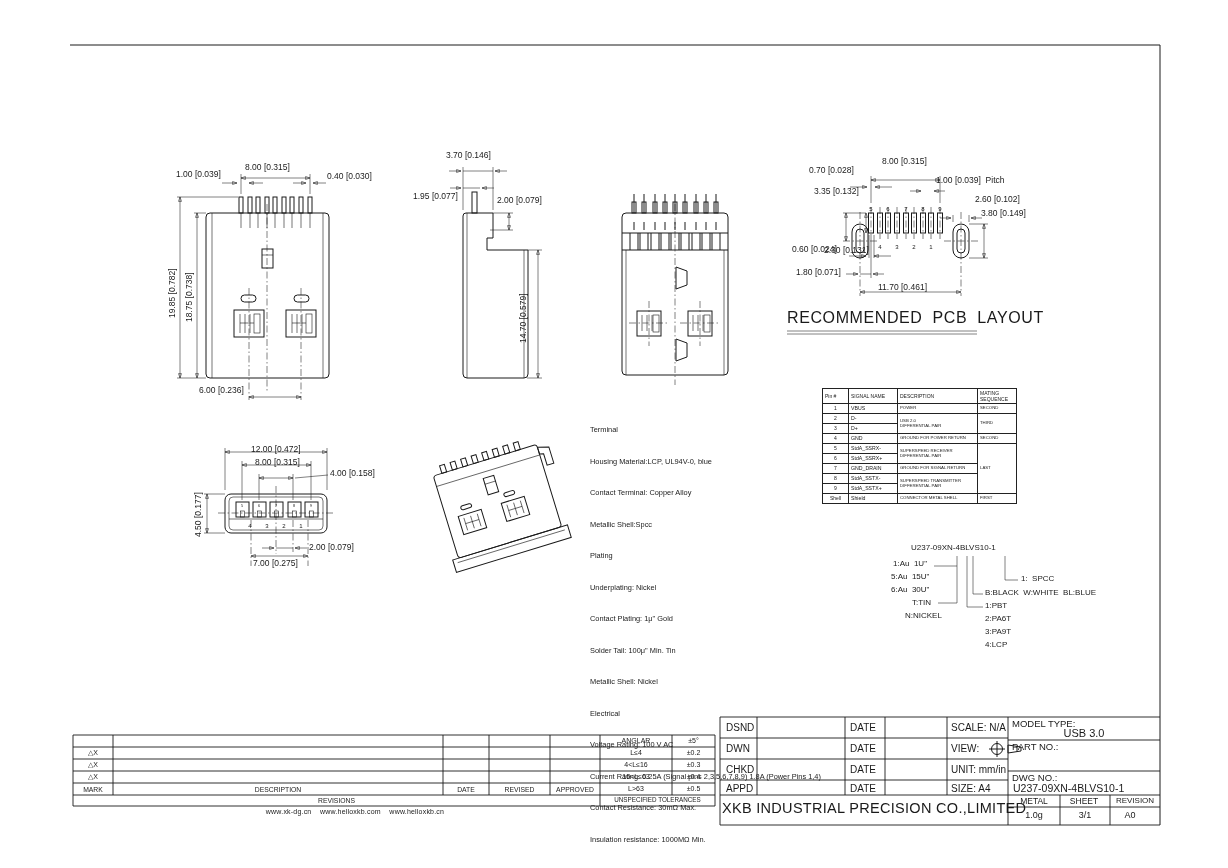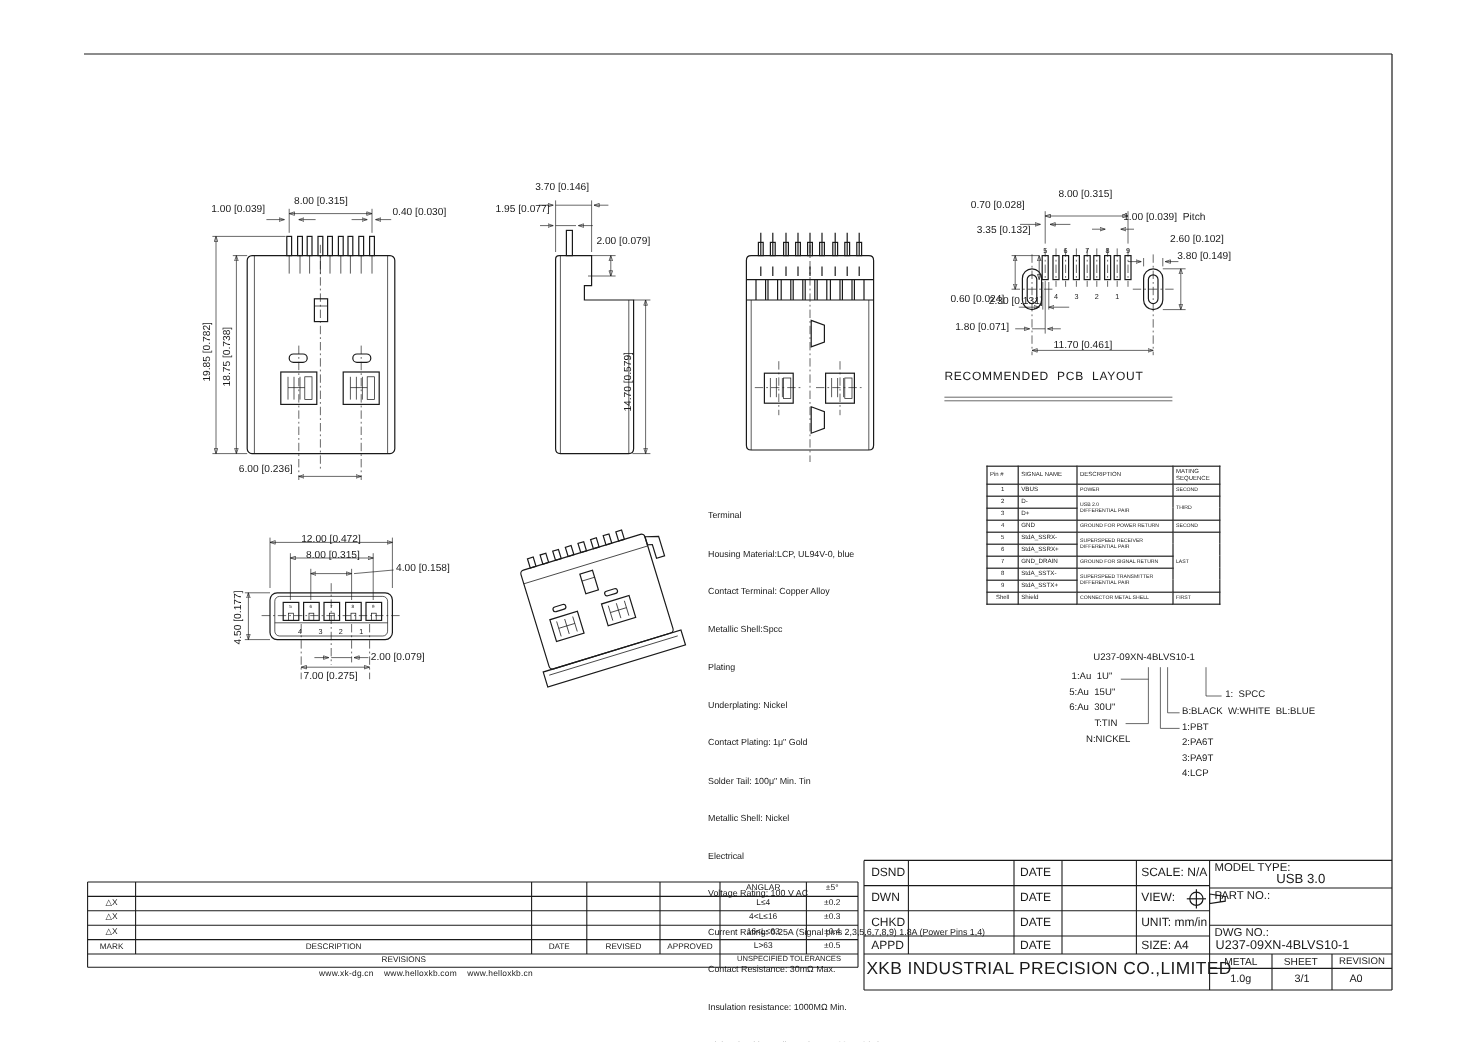--- a/index.html
+++ b/index.html
@@ -10,21 +10,21 @@
   .lw .thin{stroke-width:0.6}
   .lw .cl{stroke-width:0.55;stroke-dasharray:7 2.5 1.5 2.5}
   .lw g.d line{stroke-width:0.55}
   .lw g.grid line{stroke-width:0.9}
   .lw text{font-family:"Liberation Sans",sans-serif;font-size:6px;fill:#1a1a1a;stroke:none}
   .lw text.tn{font-size:3.8px}
   .t{position:absolute;white-space:pre;font-size:8.5px;line-height:1.1;color:#1a1a1a}
   .rot{transform:rotate(-90deg);transform-origin:0 0}
   .c{text-align:center}
   .specs{position:absolute;left:590px;top:404px;font-size:7.4px;line-height:10.5px;white-space:pre}
-  .pcb-title{font-size:10px;letter-spacing:0.6px}
+  .pcb-title{font-size:16px;letter-spacing:0.6px}
   .pin-table{position:absolute;left:822px;top:388px;width:194px;border-collapse:collapse;table-layout:fixed;background:#fff}
   .pin-table th,.pin-table td{border:0.8px solid #222;font-weight:400;font-size:4.3px;line-height:1.25;padding:0.5px 2px;text-align:left;vertical-align:middle;white-space:pre-line;overflow:hidden}
   .pin-table th{font-size:5px;height:14px}
   .pin-table td{height:10px}
   .pin-table td.pc{text-align:center;font-size:5px}
   .pin-table td.sg{font-size:5.2px}
   .code{font-size:8px}
   .tbl{font-size:10px}
   .tbs{font-size:9.5px}
   .tol{font-size:7px}
@@ -440,21 +440,21 @@
 </svg>
 
 <span class="t" style="left:176px;top:170px">1.00 [0.039]</span>
 <span class="t" style="left:245px;top:163px">8.00 [0.315]</span>
 <span class="t" style="left:327px;top:172px">0.40 [0.030]</span>
 <span class="t rot" style="left:168px;top:318px">19.85 [0.782]</span>
 <span class="t rot" style="left:185px;top:322px">18.75 [0.738]</span>
 <span class="t" style="left:199px;top:386px">6.00 [0.236]</span>
 
 <span class="t" style="left:446px;top:151px">3.70 [0.146]</span>
-<span class="t" style="left:413px;top:170px">1.95 [0.077]</span>
+<span class="t" style="left:413px;top:192px">1.95 [0.077]</span>
 <span class="t" style="left:497px;top:196px">2.00 [0.079]</span>
 <span class="t rot" style="left:519px;top:343px">14.70 [0.579]</span>
 
 <span class="t" style="left:809px;top:166px">0.70 [0.028]</span>
 <span class="t" style="left:882px;top:157px">8.00 [0.315]</span>
 <span class="t" style="left:936px;top:176px">1.00 [0.039]  Pitch</span>
 <span class="t" style="left:814px;top:187px">3.35 [0.132]</span>
 <span class="t" style="left:975px;top:195px">2.60 [0.102]</span>
 <span class="t" style="left:981px;top:209px">3.80 [0.149]</span>
 <span class="t" style="left:824px;top:246px">2.30 [0.131]</span>

